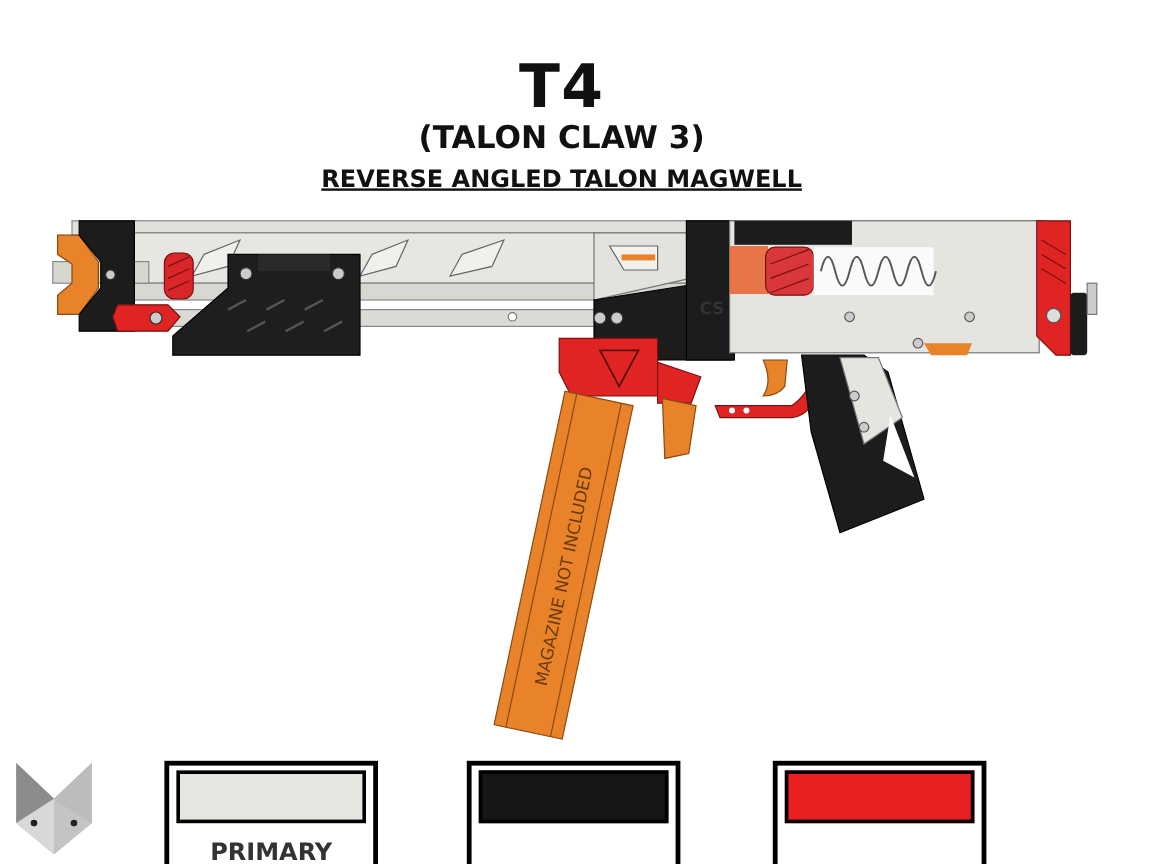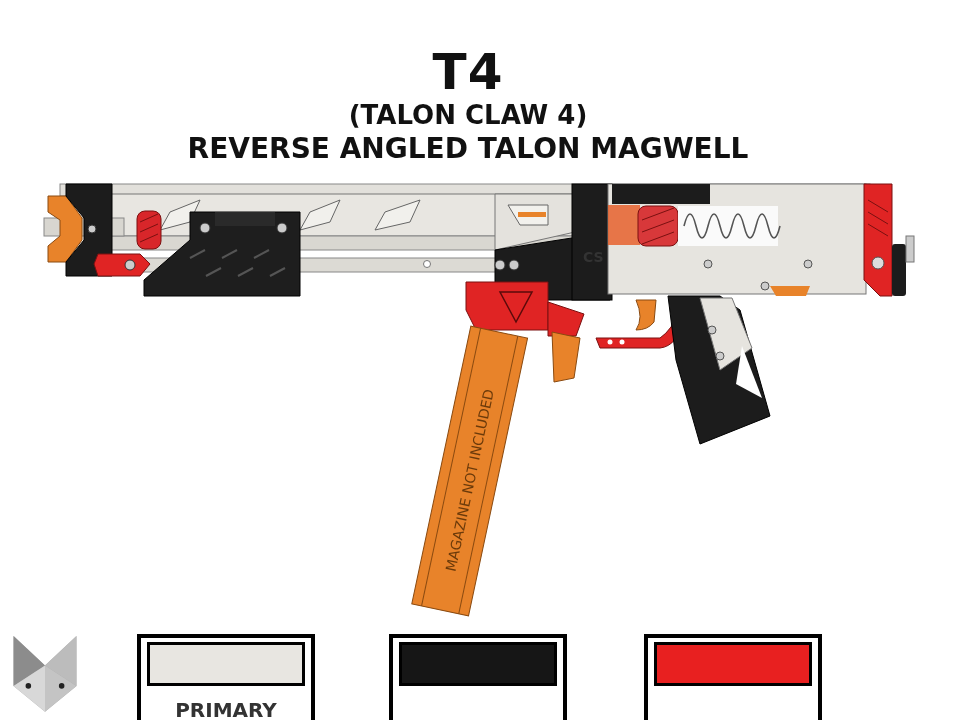--- a/index.html
+++ b/index.html
@@ -1,31 +1,31 @@
 <!DOCTYPE html>
 <html><head>
 <meta charset="utf-8">
 <style>
   html, body { margin:0; padding:0; background:#ffffff; }
   body { width:960px; height:720px; position:relative; overflow:hidden; font-family:"DejaVu Sans", sans-serif; }
   .title { position:absolute; left:0; width:936px; text-align:center; color:#111; font-weight:bold; }
   .t-main { top:44px; font-size:50px; line-height:56px; letter-spacing:1px; }
   .t-sub { top:100px; font-size:26px; line-height:30px; }
-  .t-sub2 { top:134px; font-size:28px; line-height:30px; }
+  .t-sub2 { top:134px; font-size:20px; line-height:30px;text-decoration:underline; }
   .blaster { position:absolute; left:0; top:170px; width:960px; height:470px; }
   .swatch { position:absolute; top:634px; width:178px; height:92px; border:4px solid #000; box-sizing:border-box; background:#fff; }
   .swatch .color { position:absolute; left:6px; top:4px; right:6px; height:44px; border:3px solid #000; box-sizing:border-box; }
   .swatch .label { position:absolute; left:0; right:0; bottom:0; height:24px; line-height:24px; text-align:center; font-weight:bold; font-size:20px; color:#333; }
   .logo { position:absolute; left:8px; top:630px; width:74px; width:74px; height:84px; }
 </style>
 </head>
 <body>
 
 <div class="title t-main">T4</div>
-<div class="title t-sub">(TALON CLAW 4)</div>
+<div class="title t-sub">(TALON CLAW 3)</div>
 <div class="title t-sub2">REVERSE ANGLED TALON MAGWELL</div>
 
 <svg class="blaster" viewBox="0 170 960 470" xmlns="http://www.w3.org/2000/svg">
 
   <g>
     <rect x="60" y="184" width="810" height="12" fill="#e2e0db" stroke="#888" stroke-width="1"></rect>
   </g>
 
   <g>
     <rect x="110" y="194" width="470" height="42" fill="#e8e6e1" stroke="#777" stroke-width="1"></rect>

